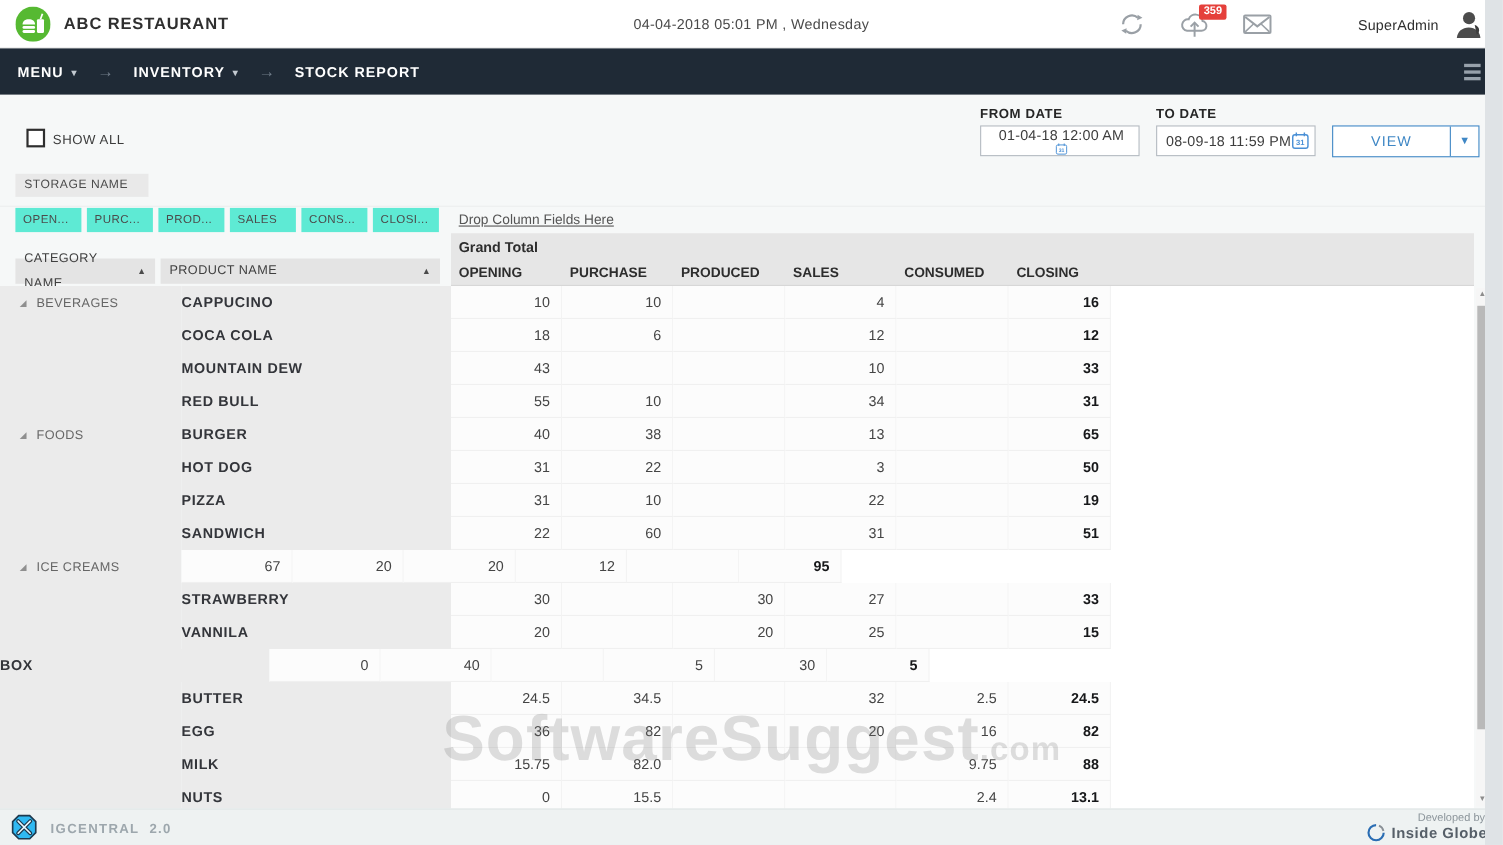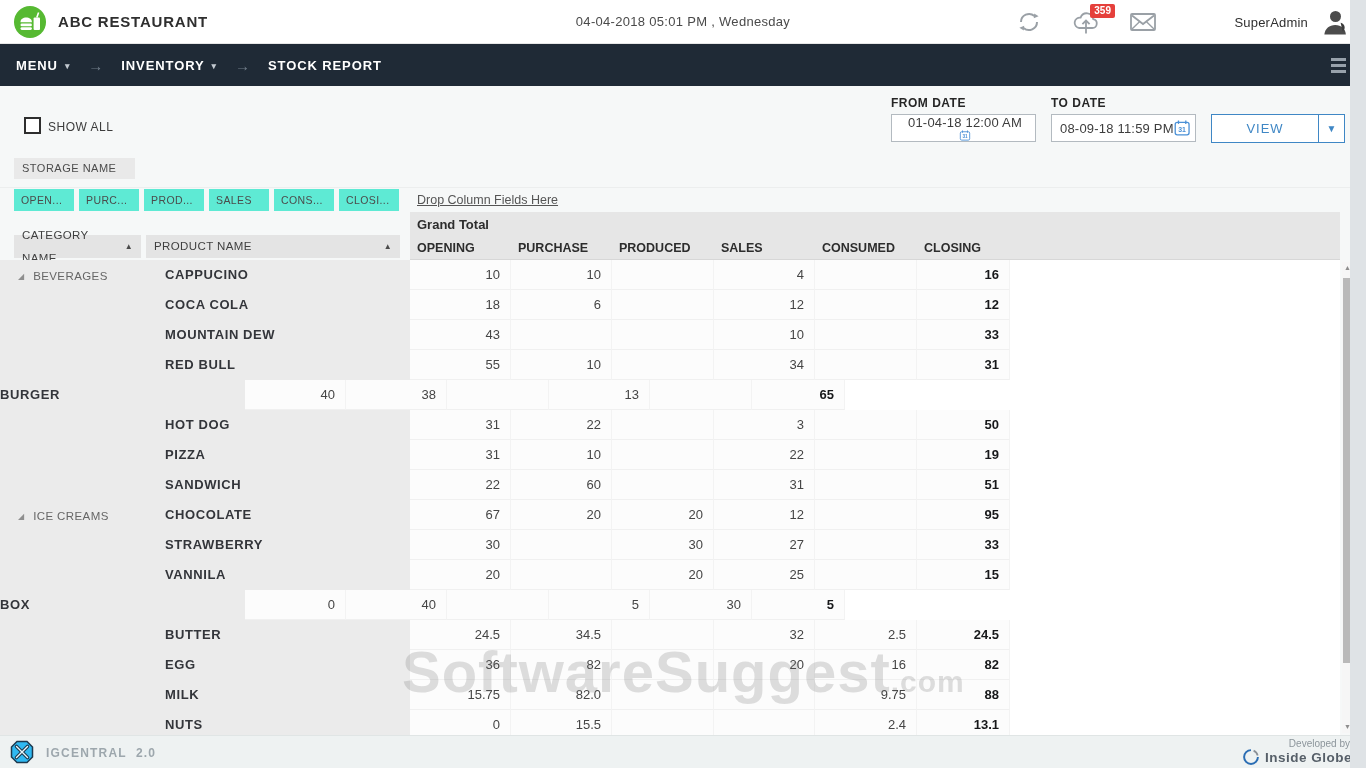--- a/index.html
+++ b/index.html
@@ -266,20 +266,21 @@
         <div class="cell-cat"></div>
         <div class="cell-prod">RED BULL</div>
         <div class="cell-val" style="width: 101px;">55</div>
         <div class="cell-val" style="width: 101px;">10</div>
         <div class="cell-val" style="width: 102px;"></div>
         <div class="cell-val" style="width: 101px;">34</div>
         <div class="cell-val" style="width: 102px;"></div>
         <div class="cell-val closing" style="width: 93px;">31</div>
       </div>
       <div class="grid-row">
+        <div class="cell-cat"><span class="tri">◢</span><span class="cat-lbl">FOODS</span></div>
         <div class="cell-prod">BURGER</div>
         <div class="cell-val" style="width: 101px;">40</div>
         <div class="cell-val" style="width: 101px;">38</div>
         <div class="cell-val" style="width: 102px;"></div>
         <div class="cell-val" style="width: 101px;">13</div>
         <div class="cell-val" style="width: 102px;"></div>
         <div class="cell-val closing" style="width: 93px;">65</div>
       </div>
       <div class="grid-row">
         <div class="cell-cat"></div>
@@ -306,21 +307,20 @@
         <div class="cell-prod">SANDWICH</div>
         <div class="cell-val" style="width: 101px;">22</div>
         <div class="cell-val" style="width: 101px;">60</div>
         <div class="cell-val" style="width: 102px;"></div>
         <div class="cell-val" style="width: 101px;">31</div>
         <div class="cell-val" style="width: 102px;"></div>
         <div class="cell-val closing" style="width: 93px;">51</div>
       </div>
       <div class="grid-row">
         <div class="cell-cat"><span class="tri">◢</span><span class="cat-lbl">ICE CREAMS</span></div>
-        <div class="cell-prod">CHOCOLATE</div>
         <div class="cell-val" style="width: 101px;">67</div>
         <div class="cell-val" style="width: 101px;">20</div>
         <div class="cell-val" style="width: 102px;">20</div>
         <div class="cell-val" style="width: 101px;">12</div>
         <div class="cell-val" style="width: 102px;"></div>
         <div class="cell-val closing" style="width: 93px;">95</div>
       </div>
       <div class="grid-row">
         <div class="cell-cat"></div>
         <div class="cell-prod">STRAWBERRY</div>

